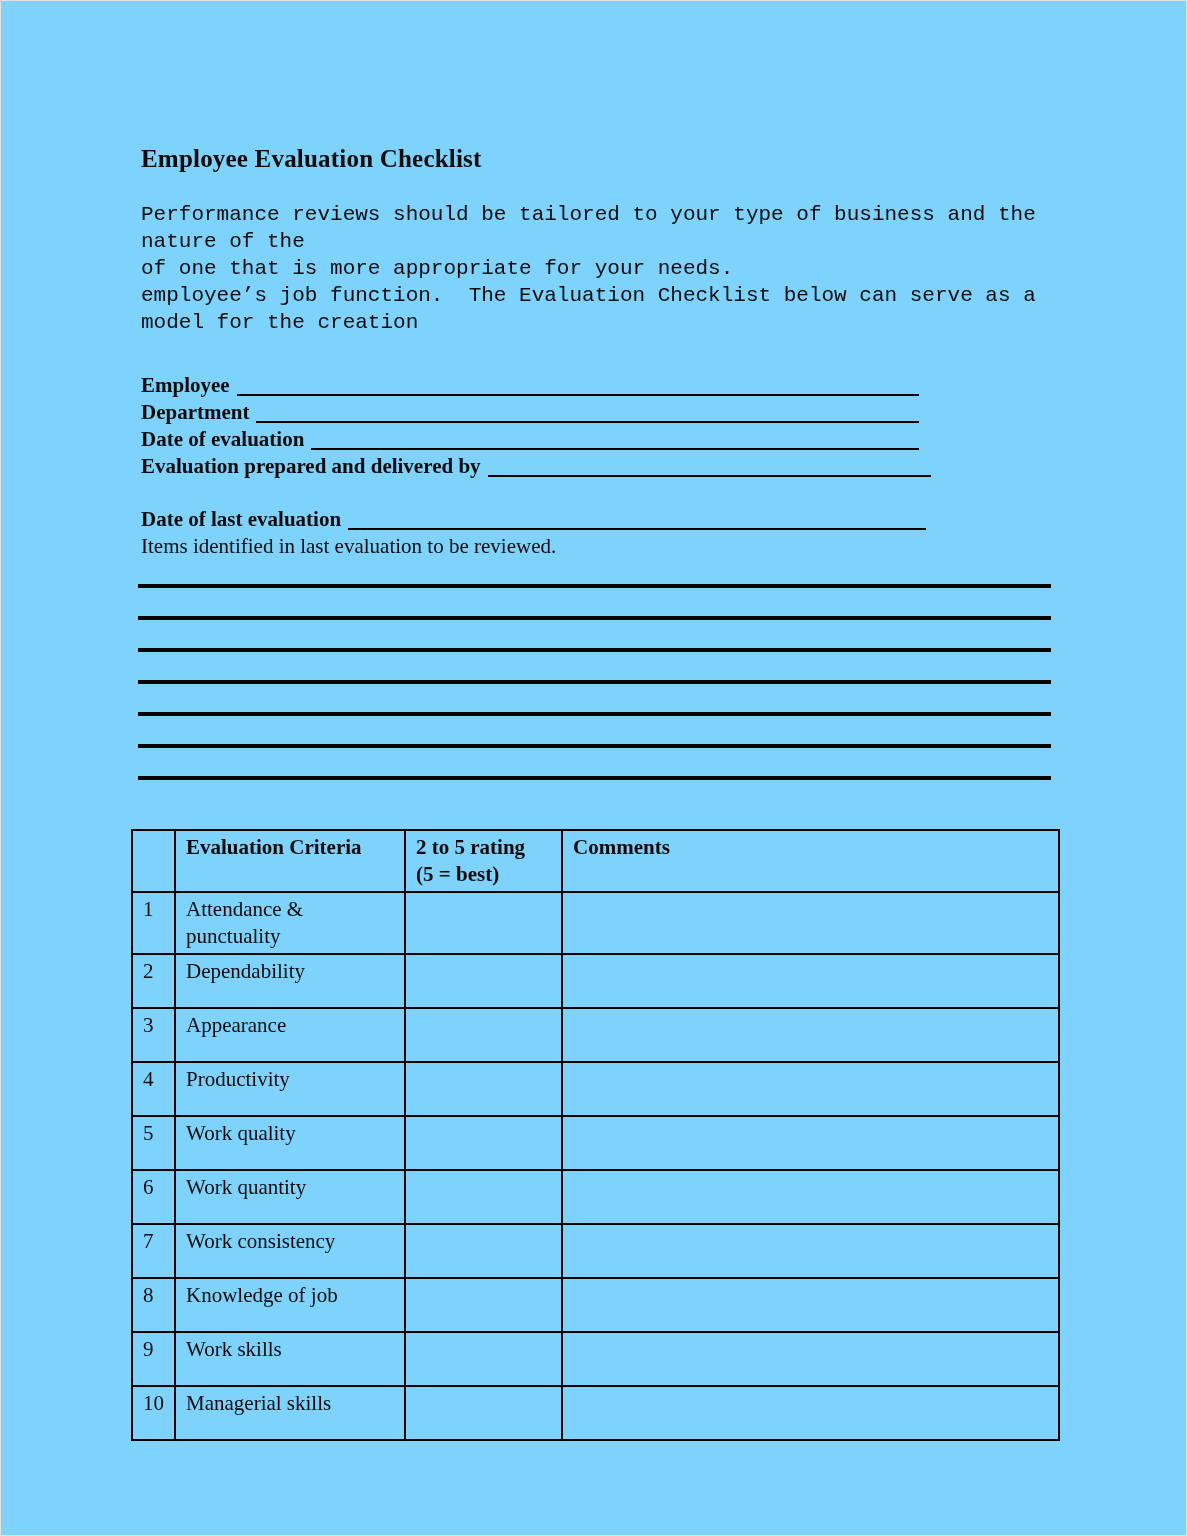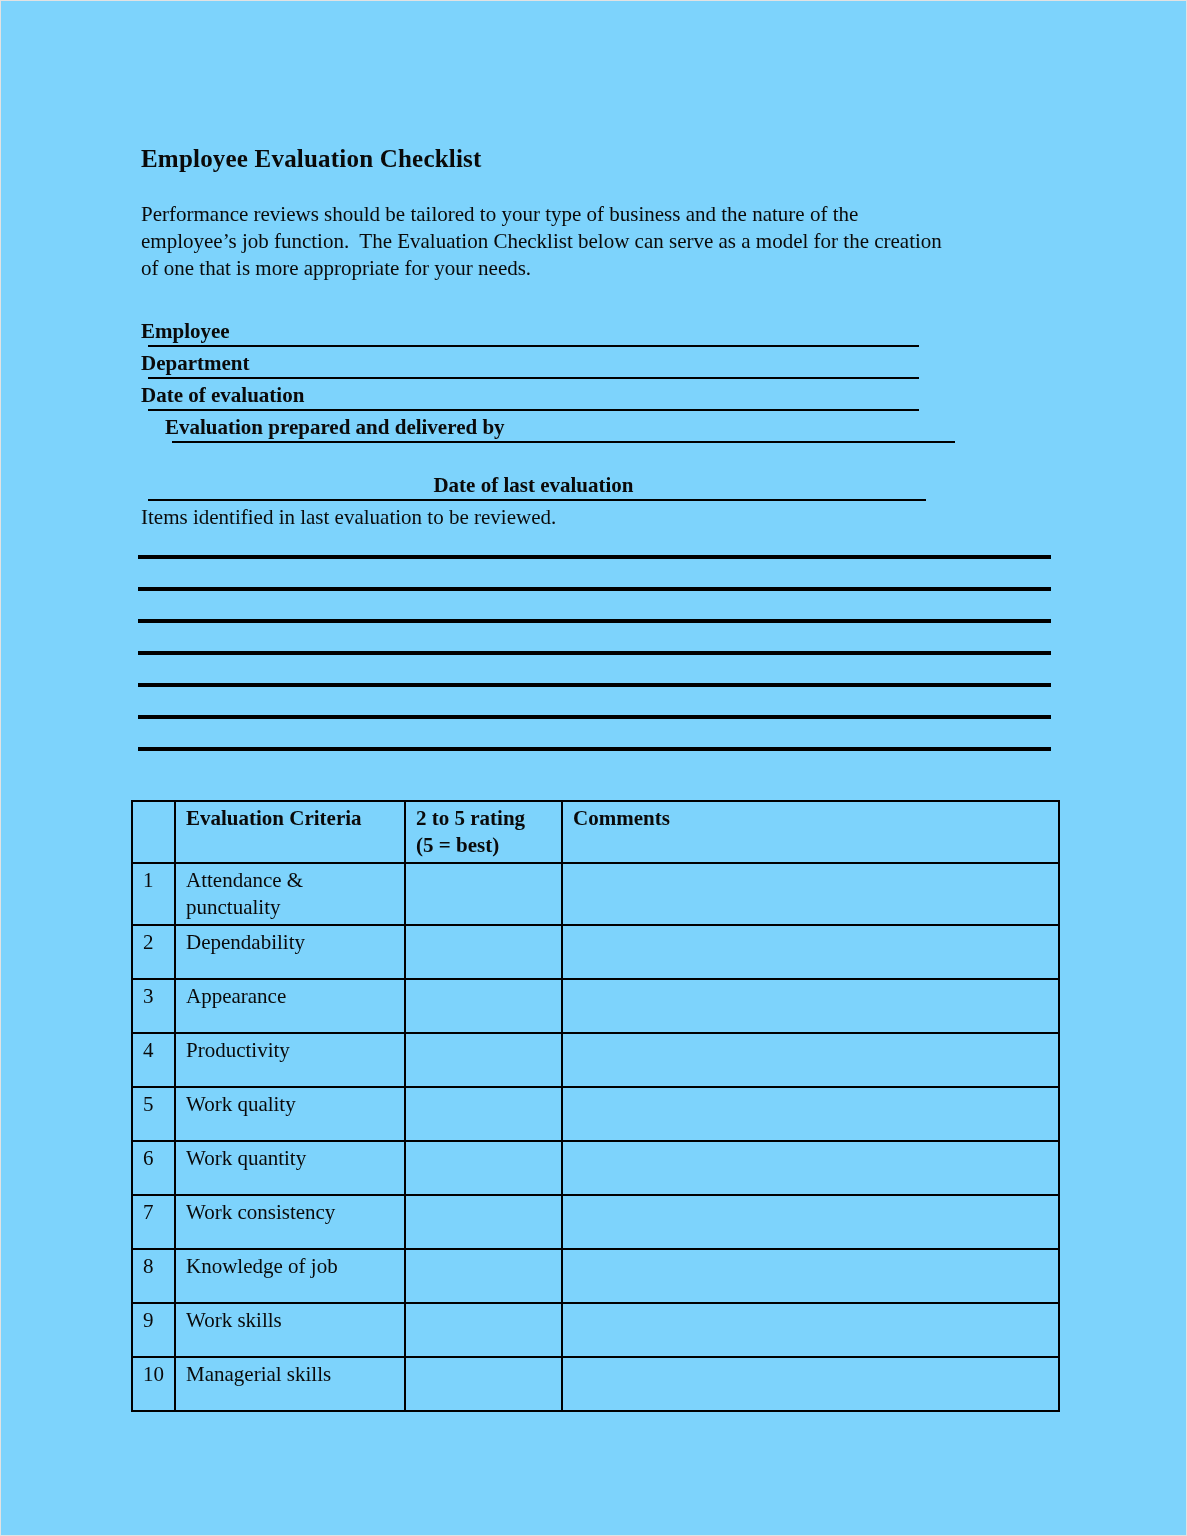--- a/index.html
+++ b/index.html
@@ -25,25 +25,25 @@
     font-size: 25px;
     font-weight: bold;
     line-height: 30px;
     letter-spacing: 0.2px;
   }
   .intro {
     margin-top: 27px;
     font-size: 21px;
     line-height: 27px;
   }
-  .intro-line { white-space: pre-wrap; }
+  .intro-line { white-space: pre-wrap; font-family: Liberation Mono, monospace; }
 
   .fields { margin-top: 36px; font-size: 21px; line-height: 27px; }
-  .field-row { display: flex; width: 778px; flex-direction: column; }
-  .field-row.w790 { width: 790px; margin-left: 24px; }
+  .field-row { display: flex; width: 778px; }
+  .field-row.w790 { width: 790px; }
   .field-row.w785 { width: 785px; text-align: center; }
   .field-row .lbl { white-space: pre; font-weight: bold; }
   .field-row .lbl.b { font-weight: bold; }
   .fill-line {
     flex: 1 1 auto;
     border-bottom: 2.5px solid #000;
     margin: 0 0 3px 7px;
   }
   .gap26 { height: 26px; }
 
@@ -78,22 +78,22 @@
 </head>
 <body>
 
 <div class="page">
   <div class="content">
 
     <div class="doc-title">Employee Evaluation Checklist</div>
 
     <div class="intro">
       <div class="intro-line">Performance reviews should be tailored to your type of business and the nature of the</div>
+      <div class="intro-line">of one that is more appropriate for your needs.</div>
       <div class="intro-line">employee’s job function.  The Evaluation Checklist below can serve as a model for the creation</div>
-      <div class="intro-line">of one that is more appropriate for your needs.</div>
     </div>
 
     <div class="fields">
       <div class="field-row">
         <span class="lbl b">Employee</span>
         <span class="fill-line"></span>
       </div>
       <div class="field-row">
         <span class="lbl">Department</span>
         <span class="fill-line"></span>

